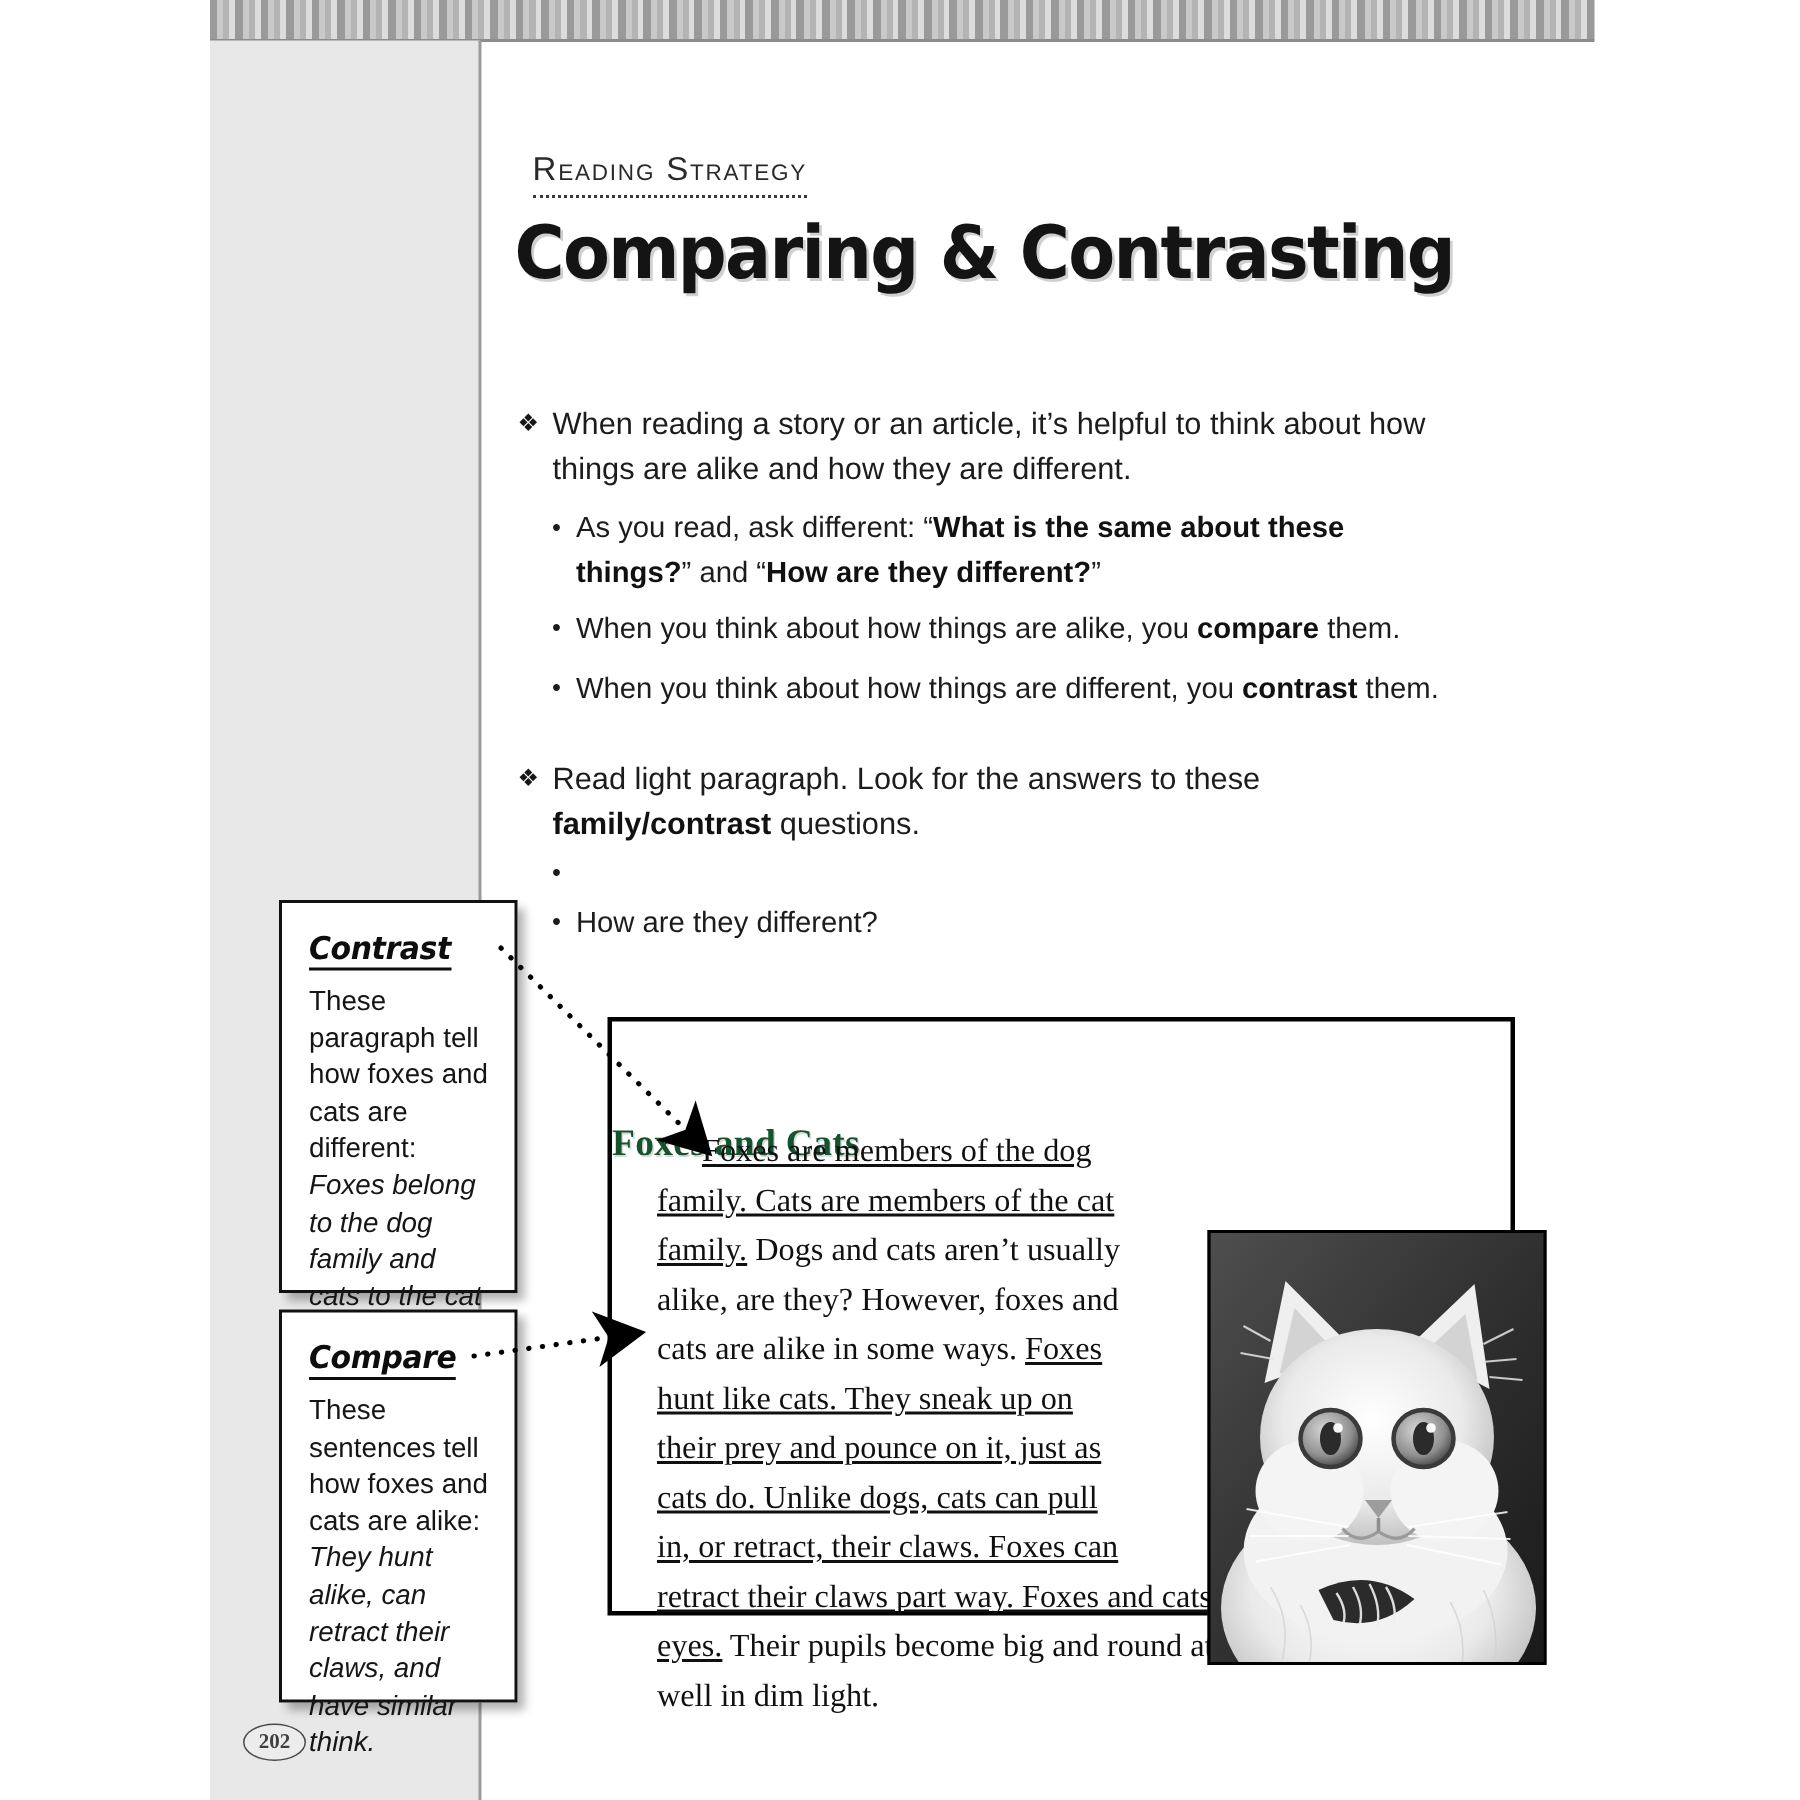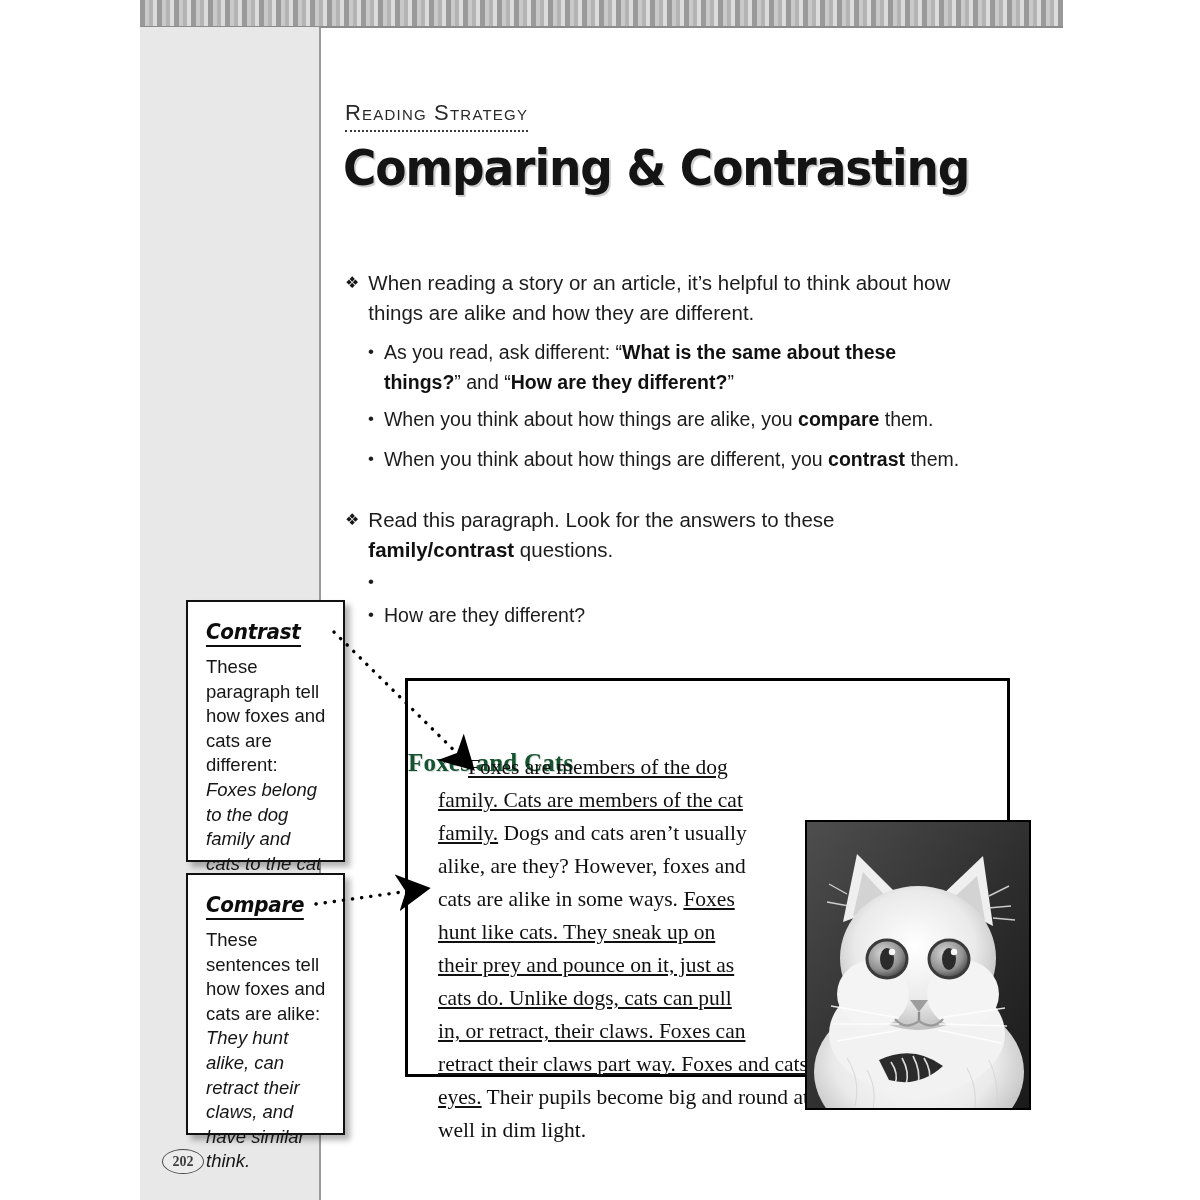--- a/index.html
+++ b/index.html
@@ -55,21 +55,21 @@
     left: 319px;
     top: 27px;
     width: 2px;
     height: 1173px;
     background: #9b9b9b;
   }
 
   
   #kicker {
     position: absolute;
-    left: 345px;
+    left: 355px;
     top: 100px;
     font-family: "Liberation Sans", sans-serif;
     font-size: 22px;
     letter-spacing: 1.2px;
     color: #2a2a2a;
     font-variant: small-caps;
     font-weight: 400;
     white-space: nowrap;
     padding-bottom: 4px;
     border-bottom: 2px dotted #3a3a3a;
@@ -277,21 +277,21 @@
   <div class="blk lvl2" id="b3">
     <span class="dot">•</span>
     <span><span>When you think about how things are alike, you </span><span class="bold">compare</span><span> them.</span></span>
   </div>
   <div class="blk lvl2" id="b4">
     <span class="dot">•</span>
     <span><span>When you think about how things are different, you </span><span class="bold">contrast</span><span> them.</span></span>
   </div>
   <div class="blk lvl1" id="b5">
     <span class="dia">❖</span>
-    <span><span>Read this paragraph. Look for the answers to these </span><span class="bold">family/contrast</span><span> questions.</span></span>
+    <span><span>Read light paragraph. Look for the answers to these </span><span class="bold">family/contrast</span><span> questions.</span></span>
   </div>
   <div class="blk lvl2" id="b6">
     <span class="dot">•</span>
   </div>
   <div class="blk lvl2" id="b7">
     <span class="dot">•</span>
     <span><span>How are they different?</span></span>
   </div>
 
   <div id="passage">

